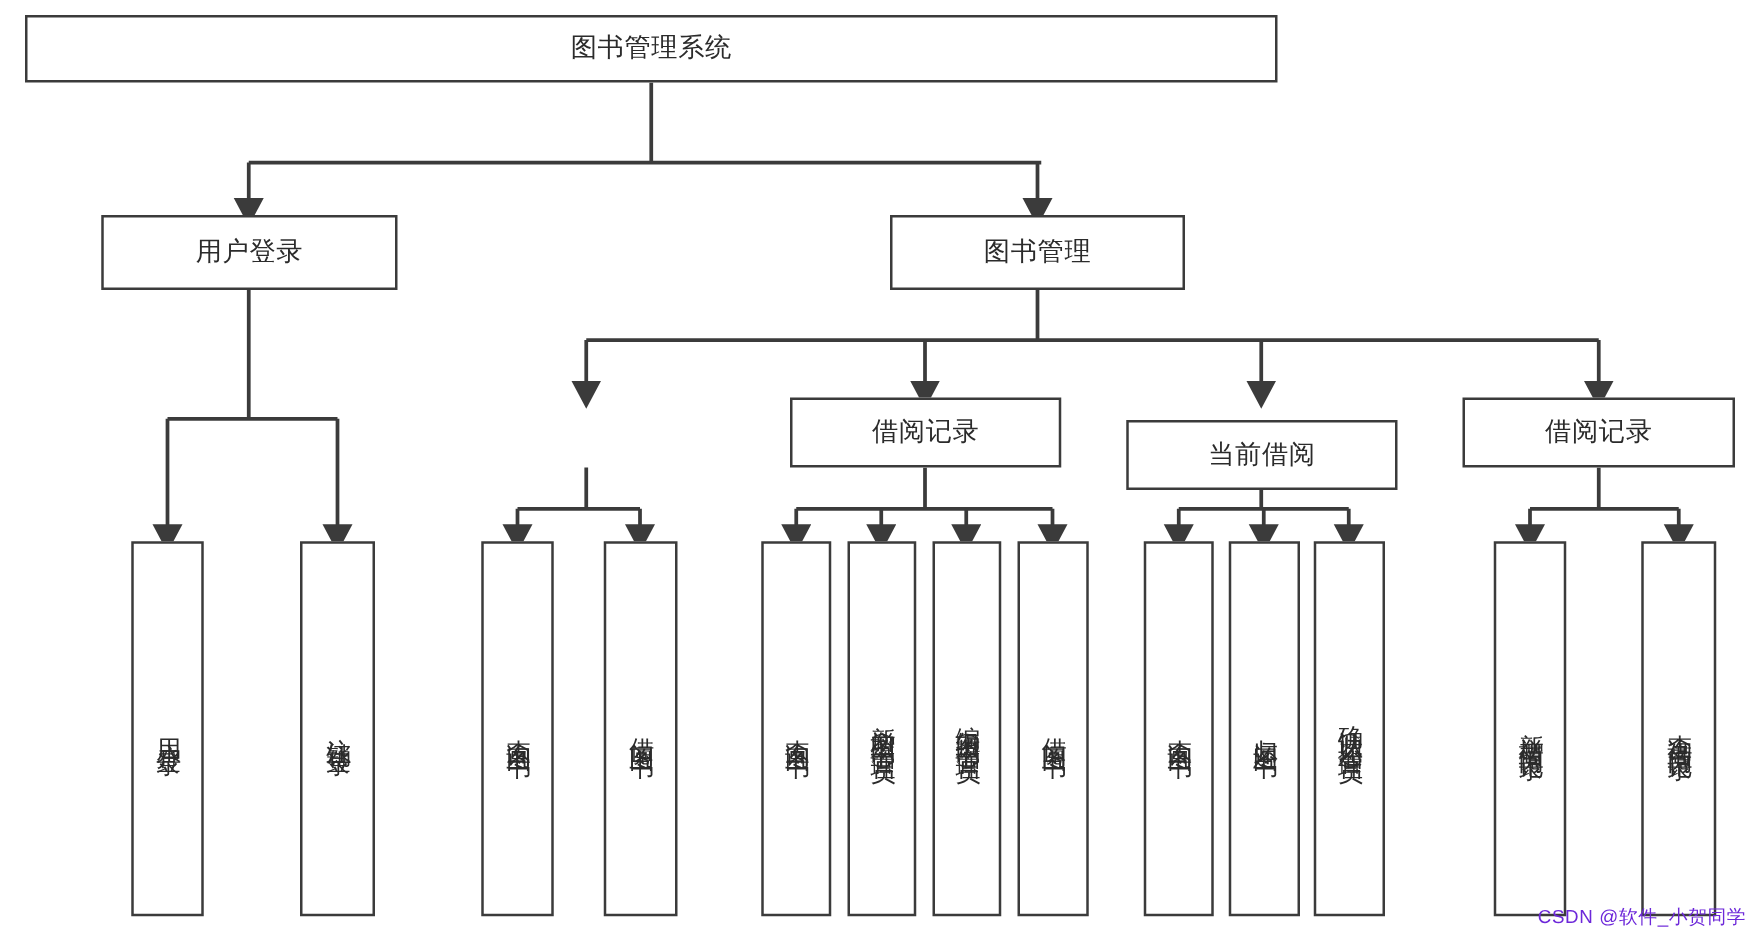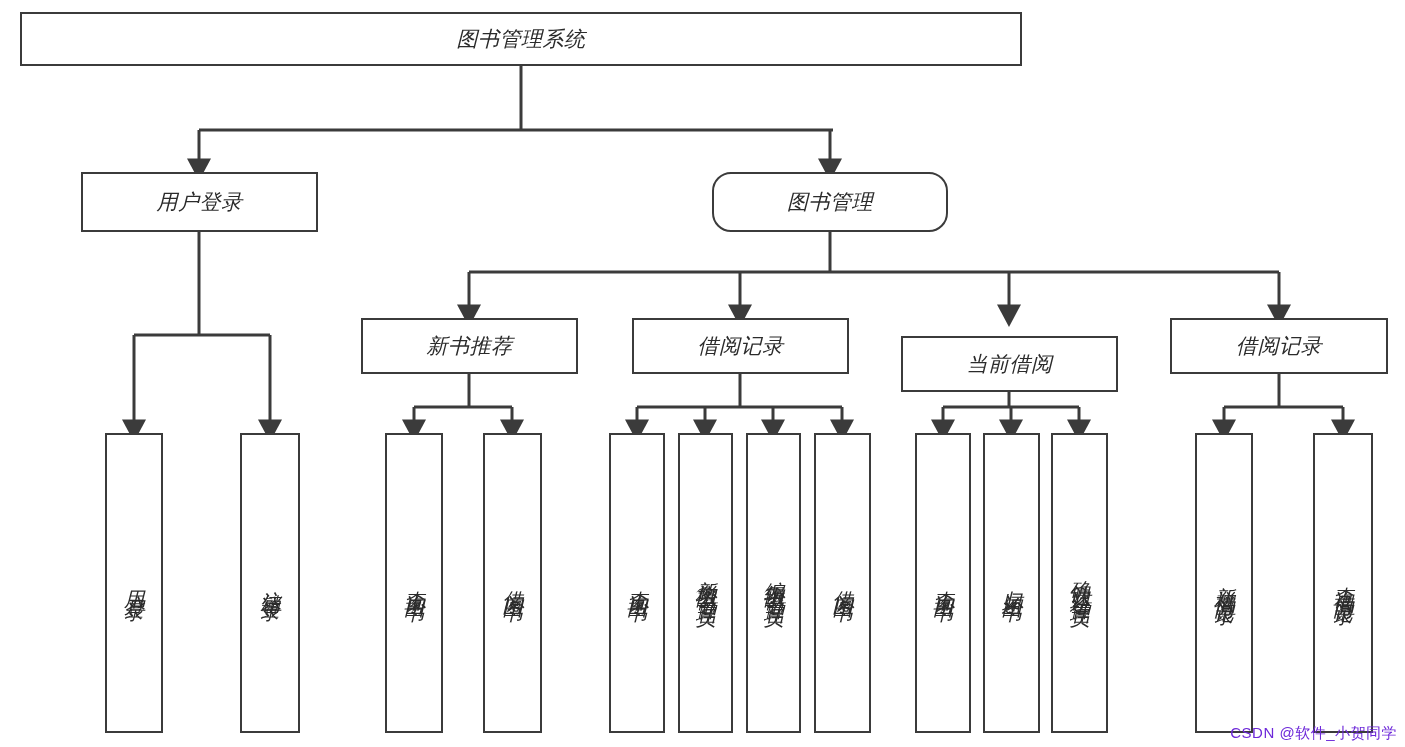--- a/index.html
+++ b/index.html
@@ -29,21 +29,20 @@
     box-sizing: border-box;
     border: 2.5px solid #3b3b3b;
     background: #ffffff;
     color: #2b2b2b;
     display: flex;
     align-items: center;
     justify-content: center;
     text-align: center;
     line-height: 1.14;
     letter-spacing: 0.5px;
-    font-style: italic;
   }
   .node.horiz {
     font-size: 21px;
     writing-mode: horizontal-tb;
   }
   .node.vert {
     writing-mode: vertical-rl;
     text-orientation: upright;
     font-size: 20px;
     letter-spacing: 4px;
@@ -122,27 +121,24 @@
     </g>
   </svg>
 
   <div class="node horiz root-node" style="left:20px; top:12px; width:1002px; height:54px;">
     <span>图书管理系统</span>
   </div>
 
   <div class="node horiz" style="left:81px; top:172px; width:237px; height:60px;">
     <span>用户登录</span>
   </div>
-  <div class="node horiz" style="left:712px; top:172px; width:236px; height:60px;border-radius:19px;">
+  <div class="node horiz" style="left:712px; top:172px; width:236px; height:60px;">
     <span>图书管理</span>
   </div>
 
-  <div class="node horiz" style="left:361px; top:318px; width:217px; height:56px;">
-    <span>新书推荐</span>
-  </div>
   <div class="node horiz" style="left:632px; top:318px; width:217px; height:56px;">
     <span>借阅记录</span>
   </div>
   <div class="node horiz" style="left:901px; top:336px; width:217px; height:56px;">
     <span>当前借阅</span>
   </div>
   <div class="node horiz" style="left:1170px; top:318px; width:218px; height:56px;">
     <span>借阅记录</span>
   </div>
 

